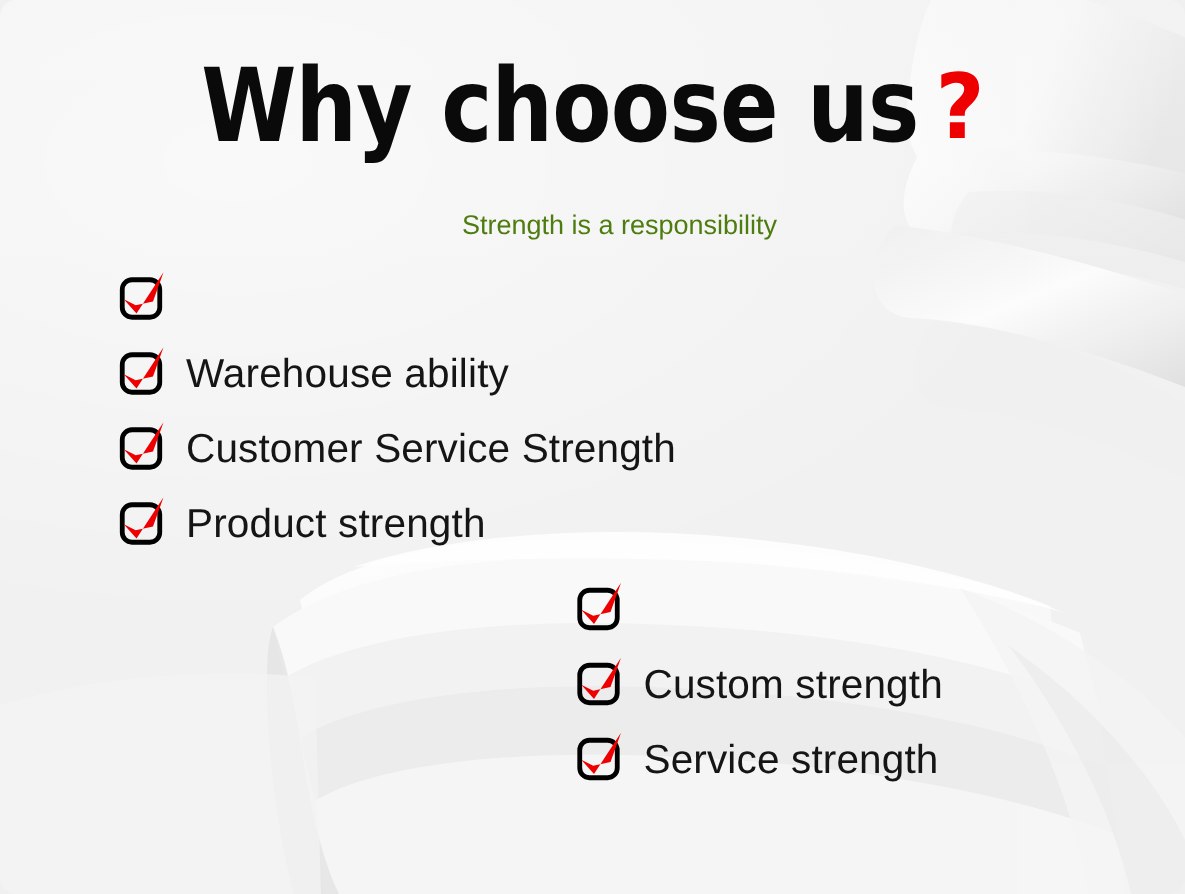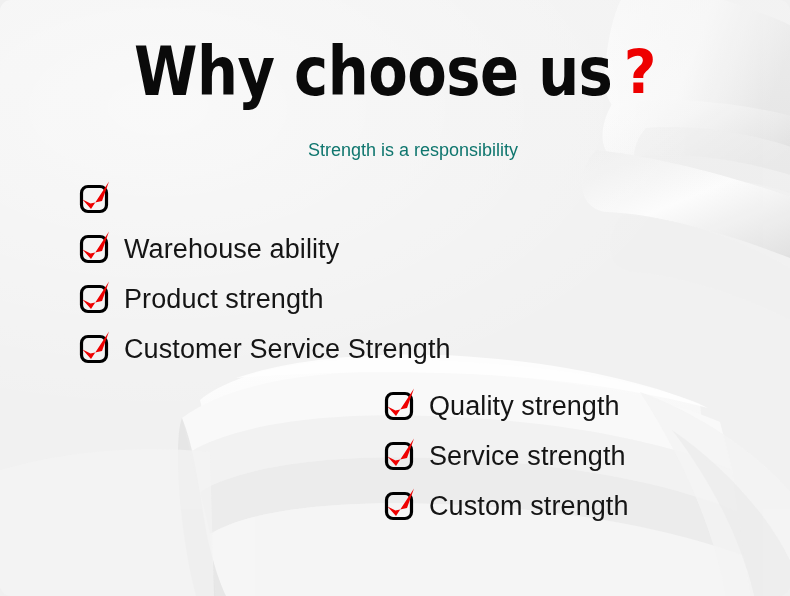--- a/index.html
+++ b/index.html
@@ -77,21 +77,21 @@
 
   .subtitle {
     position: absolute;
     left: 0;
     right: 0;
     top: 139px;
     text-align: center;
     font-size: 18px;
     line-height: 22px;
     font-weight: 400;
-    color: #0f766e;
+    color: #4d7c0f;
     padding-left: 36px;
   }
 
   
   .checklist {
     position: absolute;
     margin: 0;
     padding: 0;
     list-style: none;
   }
@@ -213,57 +213,56 @@
         </span>
         <span class="check-label">Warehouse ability</span>
       </li>
       <li class="check-item">
         <span class="checkbox">
           <svg viewBox="0 0 34 36" xmlns="http://www.w3.org/2000/svg" aria-hidden="true">
             <rect x="3.5" y="6.5" width="25" height="25" rx="6.5" ry="6.5" fill="none" stroke="#000000" stroke-width="3.2"></rect>
             <path d="M4.5 19.5 L13 29 L31 1.5 L24 21 L12.5 23.5 Z" fill="#ee0000"></path>
           </svg>
         </span>
+        <span class="check-label">Customer Service Strength</span>
+      </li>
+      <li class="check-item">
+        <span class="checkbox">
+          <svg viewBox="0 0 34 36" xmlns="http://www.w3.org/2000/svg" aria-hidden="true">
+            <rect x="3.5" y="6.5" width="25" height="25" rx="6.5" ry="6.5" fill="none" stroke="#000000" stroke-width="3.2"></rect>
+            <path d="M4.5 19.5 L13 29 L31 1.5 L24 21 L12.5 23.5 Z" fill="#ee0000"></path>
+          </svg>
+        </span>
         <span class="check-label">Product strength</span>
       </li>
-      <li class="check-item">
-        <span class="checkbox">
-          <svg viewBox="0 0 34 36" xmlns="http://www.w3.org/2000/svg" aria-hidden="true">
-            <rect x="3.5" y="6.5" width="25" height="25" rx="6.5" ry="6.5" fill="none" stroke="#000000" stroke-width="3.2"></rect>
-            <path d="M4.5 19.5 L13 29 L31 1.5 L24 21 L12.5 23.5 Z" fill="#ee0000"></path>
-          </svg>
-        </span>
-        <span class="check-label">Customer Service Strength</span>
-      </li>
     </ul>
 
     <ul class="checklist group-right">
       <li class="check-item">
         <span class="checkbox">
           <svg viewBox="0 0 34 36" xmlns="http://www.w3.org/2000/svg" aria-hidden="true">
             <rect x="3.5" y="6.5" width="25" height="25" rx="6.5" ry="6.5" fill="none" stroke="#000000" stroke-width="3.2"></rect>
             <path d="M4.5 19.5 L13 29 L31 1.5 L24 21 L12.5 23.5 Z" fill="#ee0000"></path>
           </svg>
         </span>
-        <span class="check-label">Quality strength</span>
+      </li>
+      <li class="check-item">
+        <span class="checkbox">
+          <svg viewBox="0 0 34 36" xmlns="http://www.w3.org/2000/svg" aria-hidden="true">
+            <rect x="3.5" y="6.5" width="25" height="25" rx="6.5" ry="6.5" fill="none" stroke="#000000" stroke-width="3.2"></rect>
+            <path d="M4.5 19.5 L13 29 L31 1.5 L24 21 L12.5 23.5 Z" fill="#ee0000"></path>
+          </svg>
+        </span>
+        <span class="check-label">Custom strength</span>
       </li>
       <li class="check-item">
         <span class="checkbox">
           <svg viewBox="0 0 34 36" xmlns="http://www.w3.org/2000/svg" aria-hidden="true">
             <rect x="3.5" y="6.5" width="25" height="25" rx="6.5" ry="6.5" fill="none" stroke="#000000" stroke-width="3.2"></rect>
             <path d="M4.5 19.5 L13 29 L31 1.5 L24 21 L12.5 23.5 Z" fill="#ee0000"></path>
           </svg>
         </span>
         <span class="check-label">Service strength</span>
-      </li>
-      <li class="check-item">
-        <span class="checkbox">
-          <svg viewBox="0 0 34 36" xmlns="http://www.w3.org/2000/svg" aria-hidden="true">
-            <rect x="3.5" y="6.5" width="25" height="25" rx="6.5" ry="6.5" fill="none" stroke="#000000" stroke-width="3.2"></rect>
-            <path d="M4.5 19.5 L13 29 L31 1.5 L24 21 L12.5 23.5 Z" fill="#ee0000"></path>
-          </svg>
-        </span>
-        <span class="check-label">Custom strength</span>
       </li>
     </ul>
 
   </div>
 </div>
 
 </body></html>

